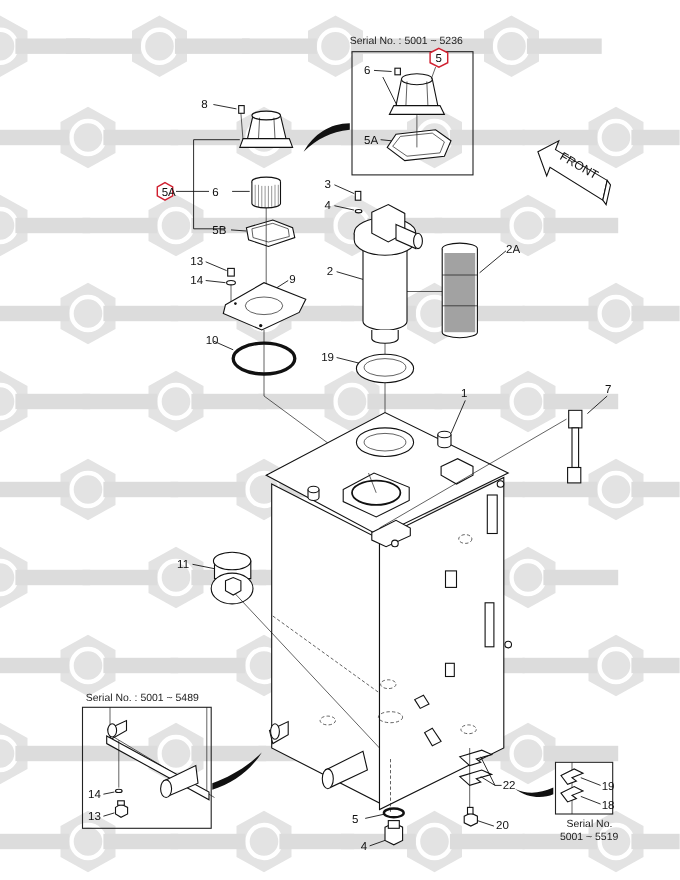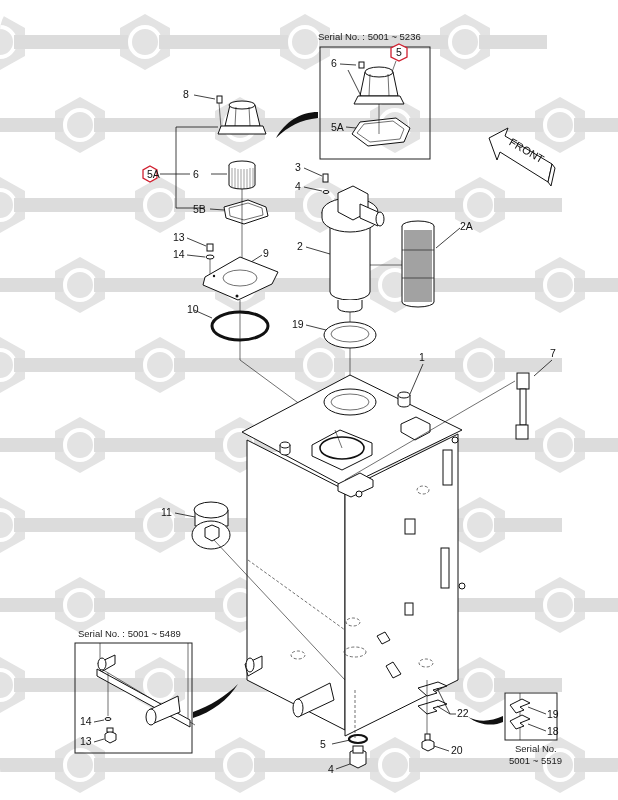--- a/index.html
+++ b/index.html
@@ -1,17 +1,17 @@
 <!DOCTYPE html>
 <html><head>
 <meta charset="utf-8">
 <style>
   html, body { margin:0; padding:0; background:#fff; }
   #canvas { position:relative; width:618px; height:800px; overflow:hidden; background:#fff;
-            font-family:"Liberation Sans", sans-serif;border-radius:31px; }
+            font-family:"Liberation Sans", sans-serif; }
   svg#diagram { position:absolute; left:0; top:0; }
   .lbl { font-family:"Liberation Sans", sans-serif; font-size:10.5px; fill:#111; }
   .sn { font-family:"Liberation Sans", sans-serif; font-size:9.5px; fill:#222; }
   .ln { stroke:#111; stroke-width:0.8; fill:none; }
   .part { stroke:#111; stroke-width:1; fill:#fff; }
   .thin { stroke:#111; stroke-width:0.6; fill:none; }
   .dash { stroke:#333; stroke-width:0.7; fill:none; stroke-dasharray:3 2; }
   .box { stroke:#222; stroke-width:1; fill:none; }
 </style>
 </head>

